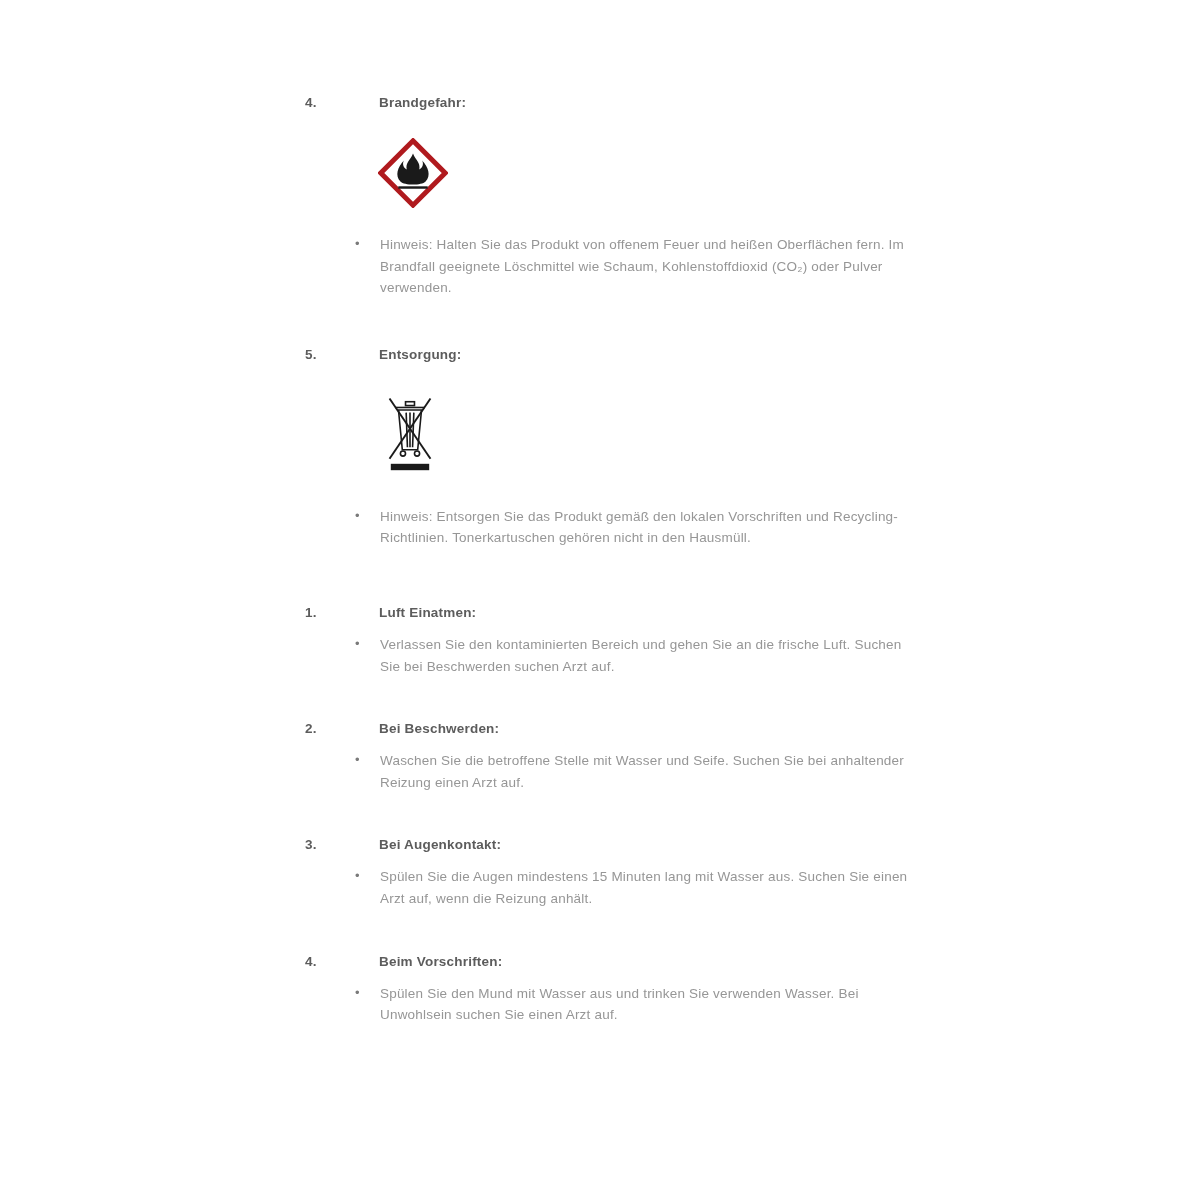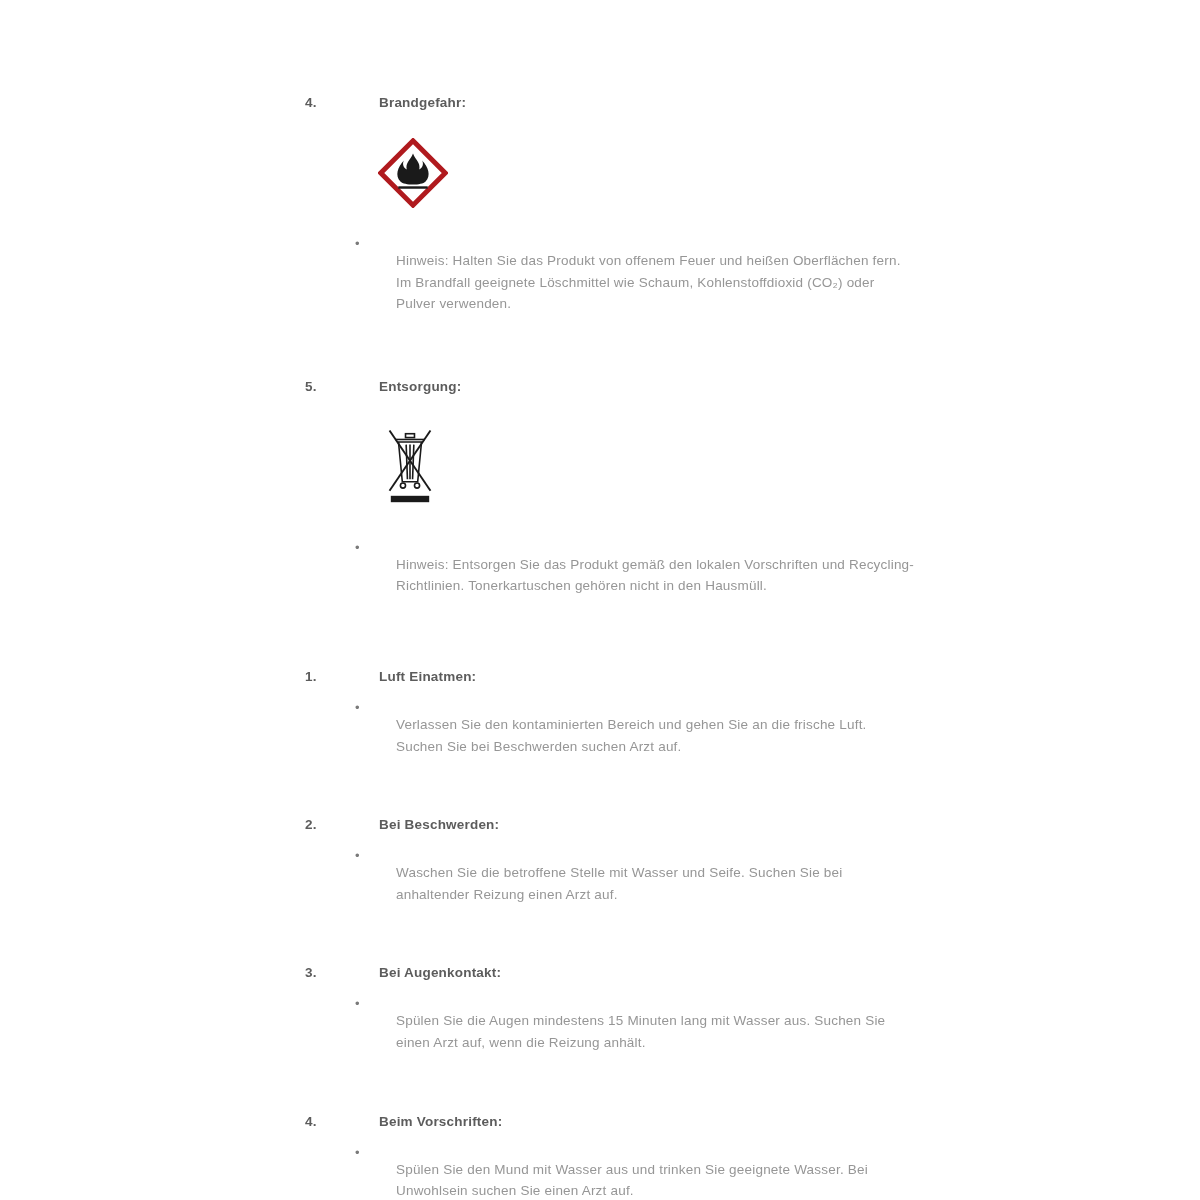--- a/index.html
+++ b/index.html
@@ -54,21 +54,21 @@
   }
   .bullet-row .bullet {
     flex: 0 0 auto;
     width: 25px;
     color: #7a7a7a;
     font-size: 13px;
     line-height: 1.6;
     text-align: left;
   }
   .bullet-row .note {
-    margin: 16px;
+    margin: 0;
     flex: 1 1 auto;
     max-width: 545px;
     font-size: 13.5px;
     line-height: 1.6;
     color: #969696;
     letter-spacing: 0.2px;
   }
   .hazard-section { margin-bottom: 48px; }
   .hazard-section.last { margin-bottom: 56px; }
   .main-heading {
@@ -178,18 +178,18 @@
       </div>
     </section>
 
     <section class="aid-item">
       <div class="item-heading">
         <span class="num">4.</span>
         <span class="title">Beim Vorschriften:</span>
       </div>
       <div class="bullet-row">
         <span class="bullet">•</span>
-        <p class="note">Spülen Sie den Mund mit Wasser aus und trinken Sie geeignete Wasser. Bei Unwohlsein suchen Sie einen Arzt auf.</p>
+        <p class="note">Spülen Sie den Mund mit Wasser aus und trinken Sie verwenden Wasser. Bei Unwohlsein suchen Sie einen Arzt auf.</p>
       </div>
     </section>
 
   </div>
 </div>
 
 </body></html>

